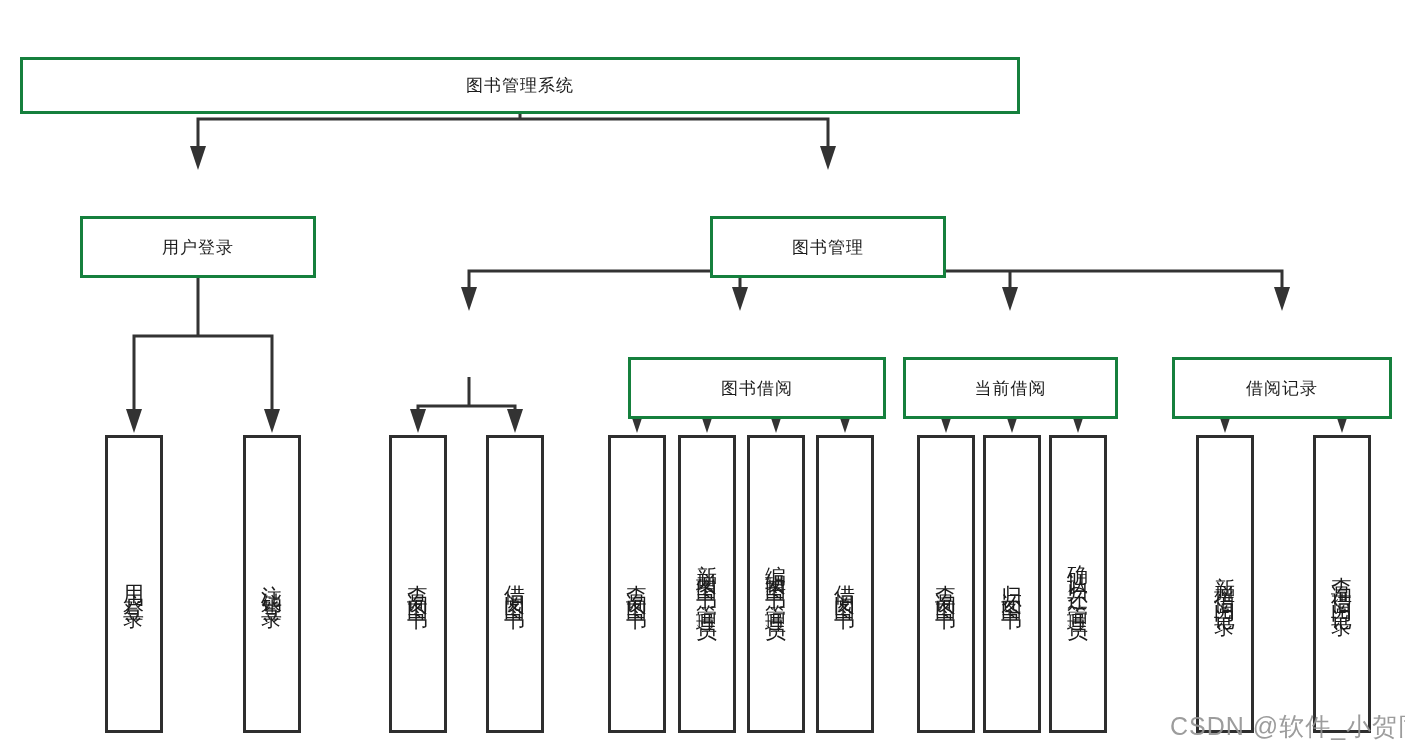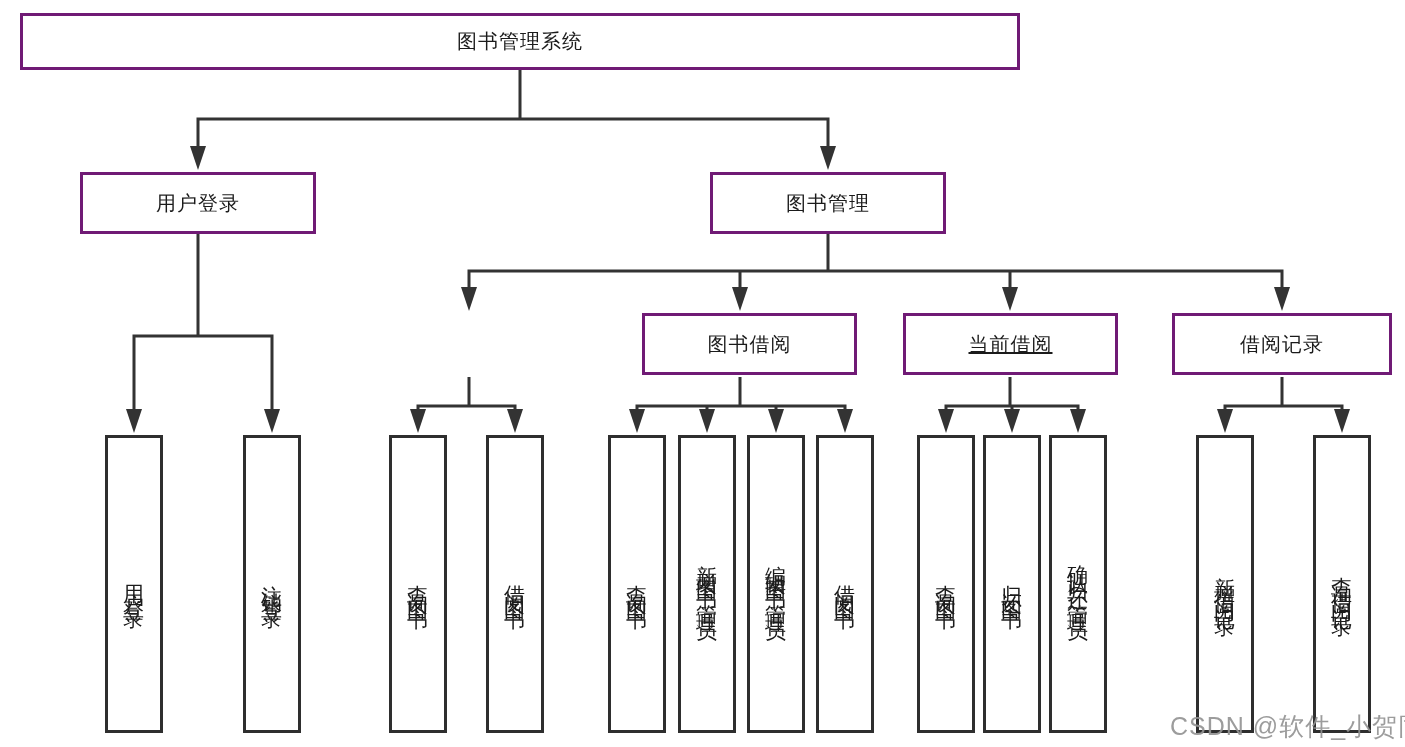--- a/index.html
+++ b/index.html
@@ -13,28 +13,29 @@
     overflow: hidden;
   }
   .connectors {
     position: absolute;
     left: 0; top: 0;
     width: 1405px; height: 747px;
   }
   .hbox {
     position: absolute;
     background: #ffffff;
-    border: 3px solid #701a75;
+    border: 3px solid #15803d;
     box-sizing: border-box;
     display: flex;
     align-items: center;
     justify-content: center;
-    font-size: 20px;
+    font-size: 17px;
     letter-spacing: 1px;
     white-space: nowrap;
+    margin-top: 44px;
   }
   .vbox {
     position: absolute;
     background: #ffffff;
     border: 3px solid #2e2e2e;
     box-sizing: border-box;
     display: flex;
     align-items: center;
     justify-content: center;
   }
@@ -108,24 +109,24 @@
     <span>图书管理系统</span>
   </div>
 
   <div class="hbox" style="left:80px; top:172px; width:236px; height:62px;">
     <span>用户登录</span>
   </div>
   <div class="hbox" style="left:710px; top:172px; width:236px; height:62px;">
     <span>图书管理</span>
   </div>
 
-  <div class="hbox" style="left:642px; top:313px; width:215px; height:62px;">
+  <div class="hbox" style="left:628px; top:313px; width:258px; height:62px;">
     <span>图书借阅</span>
   </div>
-  <div class="hbox" style="left:903px; top:313px; width:215px; height:62px;text-decoration:underline;">
+  <div class="hbox" style="left:903px; top:313px; width:215px; height:62px;">
     <span>当前借阅</span>
   </div>
   <div class="hbox" style="left:1172px; top:313px; width:220px; height:62px;">
     <span>借阅记录</span>
   </div>
 
   <div class="vbox" style="left:105px; top:435px; width:58px; height:298px;">
     <span class="vtext">用户登录</span>
   </div>
   <div class="vbox" style="left:243px; top:435px; width:58px; height:298px;">

